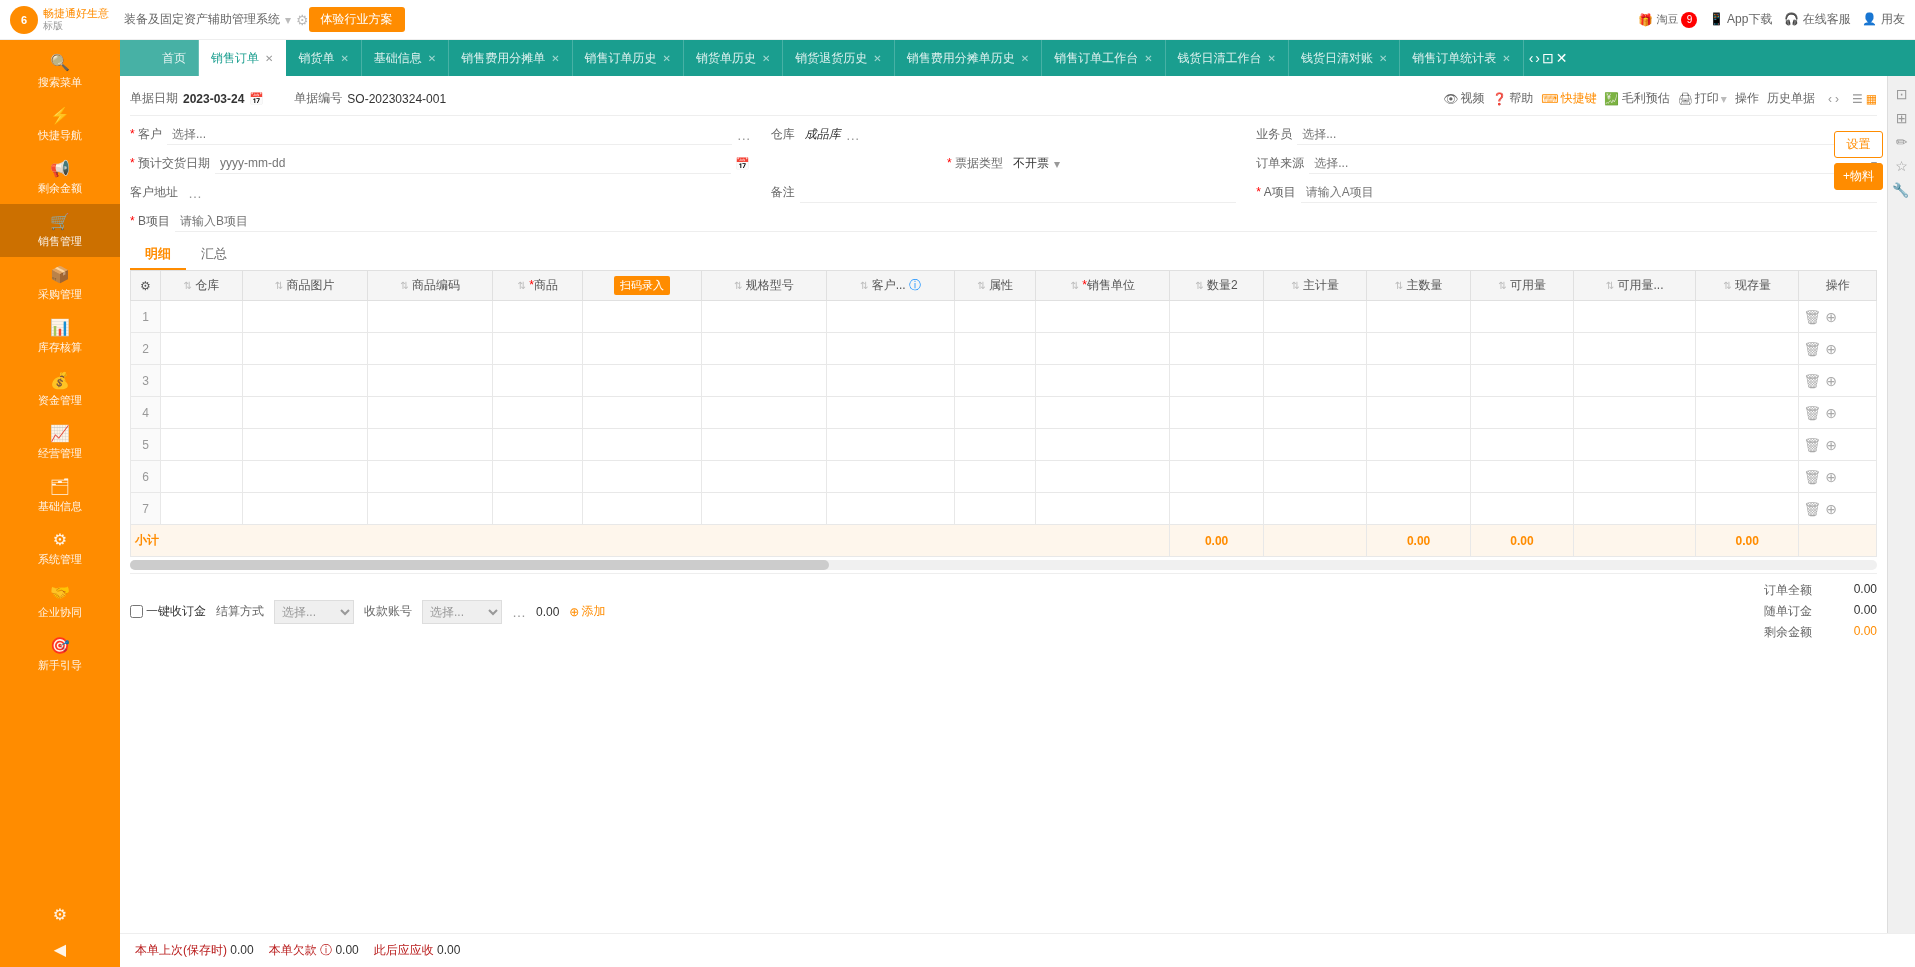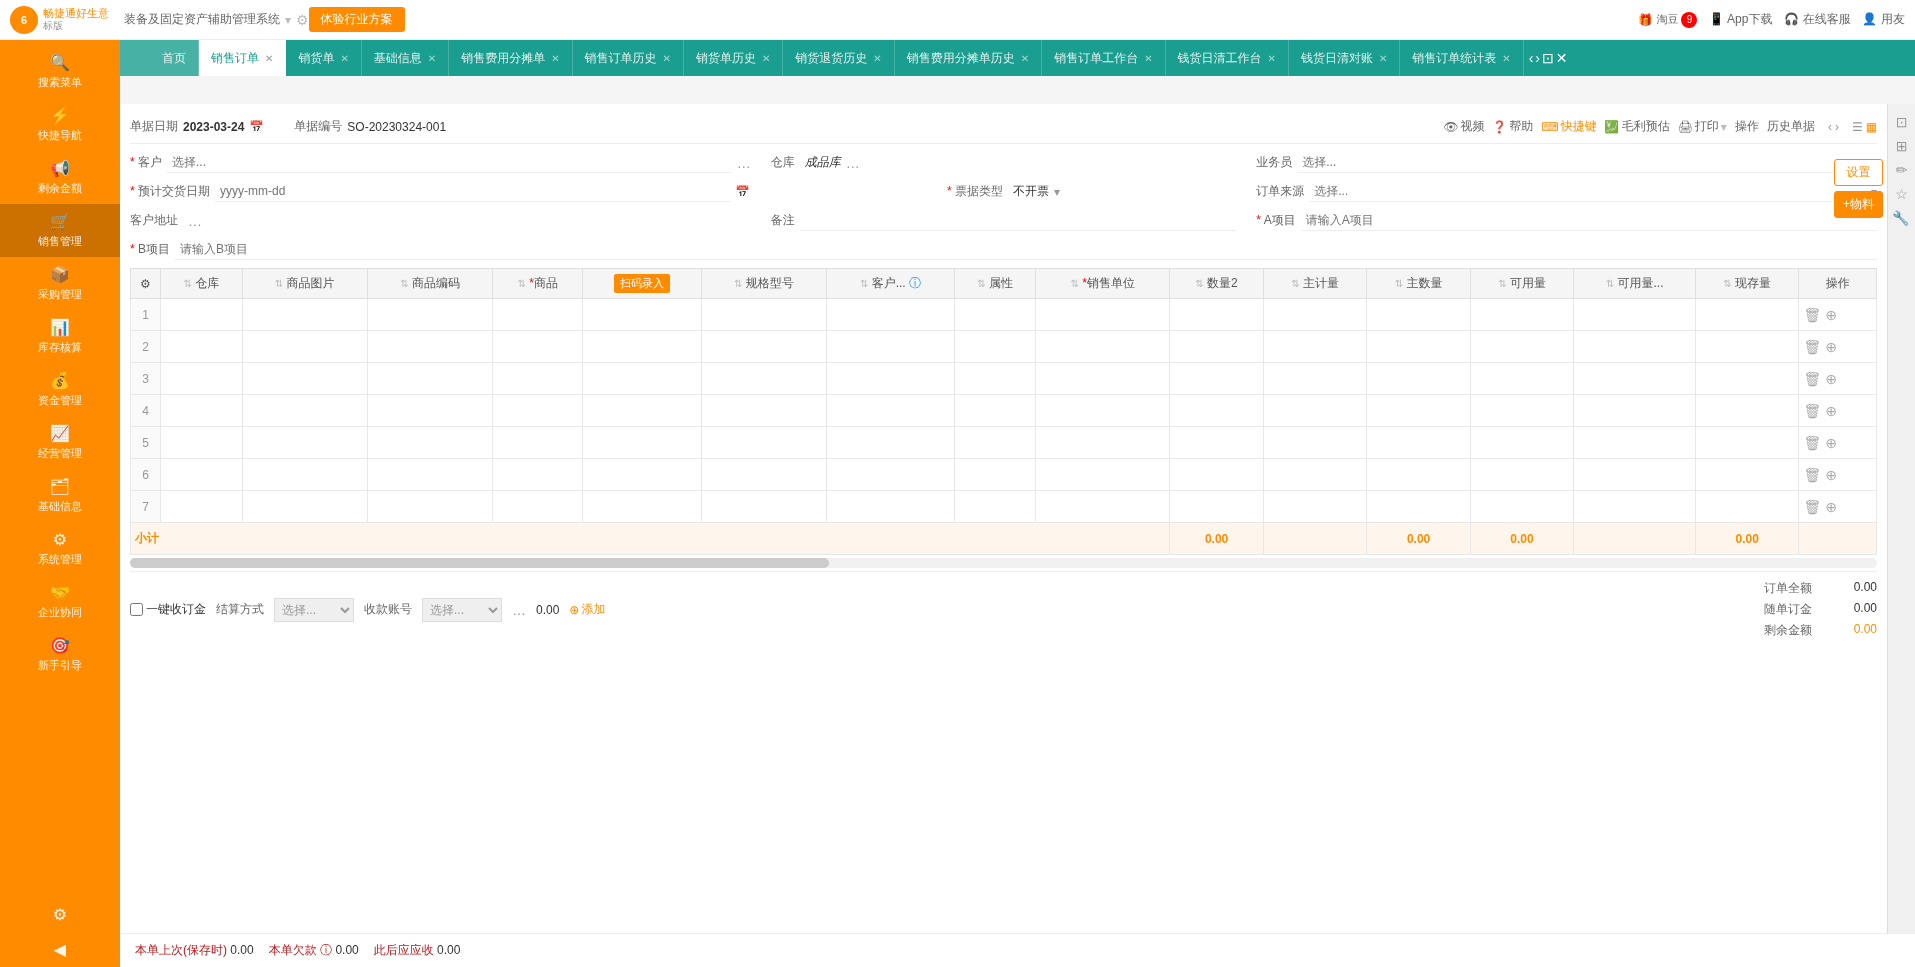--- a/index.html
+++ b/index.html
@@ -245,21 +245,21 @@
           <span class="tab-close">✕</span>
         </div>
         <div class="tab-arrows">
           <span class="tab-arrow">‹</span>
           <span class="tab-arrow">›</span>
           <span class="tab-arrow">⊡</span>
           <span class="tab-arrow">✕</span>
         </div>
       </div>
 
-      <div style="flex:1; display:flex; overflow:hidden; position:relative;margin-top:28px;">
+      <div style="flex:1; display:flex; overflow:hidden; position:relative;">
         <div class="page-content" style="flex:1; overflow-y:auto;">
 
           <div class="toolbar">
             <div style="display:flex;align-items:center;gap:5px;flex:1;">
               <span class="form-label">单据日期</span>
               <span style="color:#333;font-size:12px;font-weight:bold;">2023-03-24</span>
               <span style="color:#999;cursor:pointer;">📅</span>
               <span style="width:20px;"></span>
               <span class="form-label">单据编号</span>
               <span style="color:#333;font-size:12px;">SO-20230324-001</span>
@@ -359,20 +359,24 @@
             </div>
           </div>
 
           <div class="form-row">
             <div class="form-cell" style="flex:1;">
               <span class="form-label required">B项目</span>
               <input class="form-cell-input placeholder" style="flex: 1 1 0%; border-top: none; border-right: none; border-left: none; border-image: initial; border-bottom: 1px solid rgb(238, 238, 238); outline: none; font-size: 12px; color: rgb(187, 187, 187); padding: 3px 5px;" placeholder="请输入B项目">
             </div>
           </div>
 
+          <div class="detail-tabs">
+            <div class="detail-tab active">明细</div>
+            <div class="detail-tab">汇总</div>
+          </div>
 
           <div class="table-wrap">
             <table class="data-table">
               <thead>
                 <tr>
                   <th><span>⚙</span></th>
                   <th>
                     <span style="color:#bbb;font-size:10px;">⇅</span>
                     <span>仓库</span>
                   </th>

